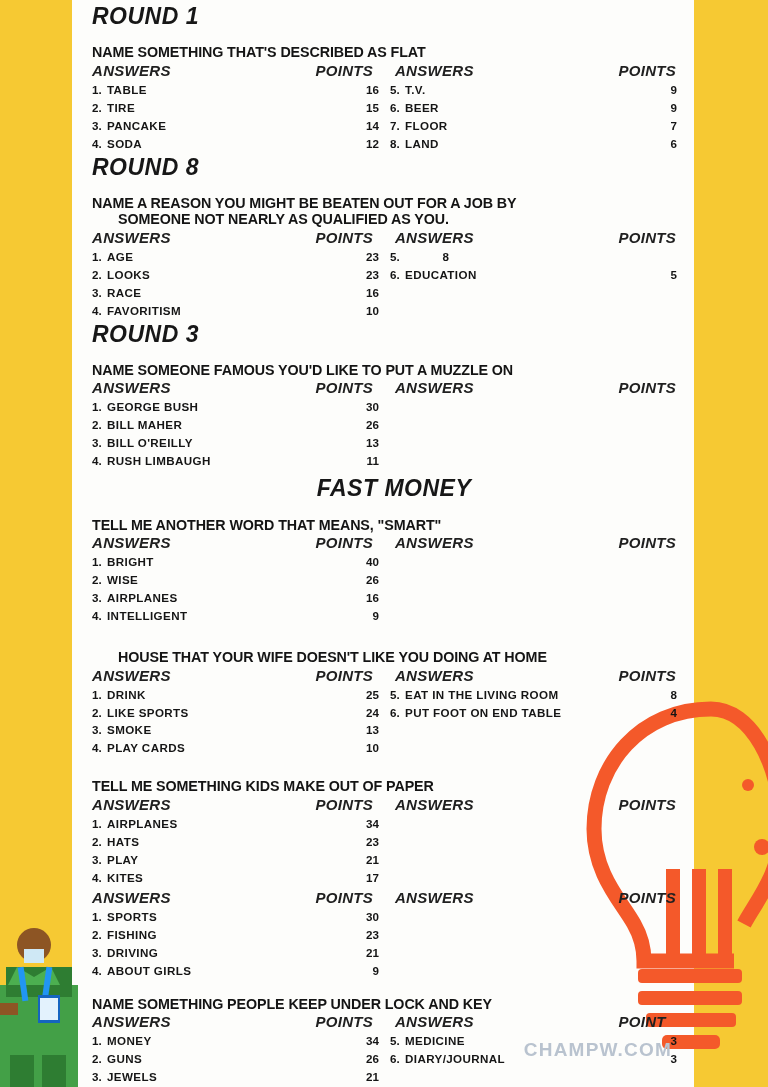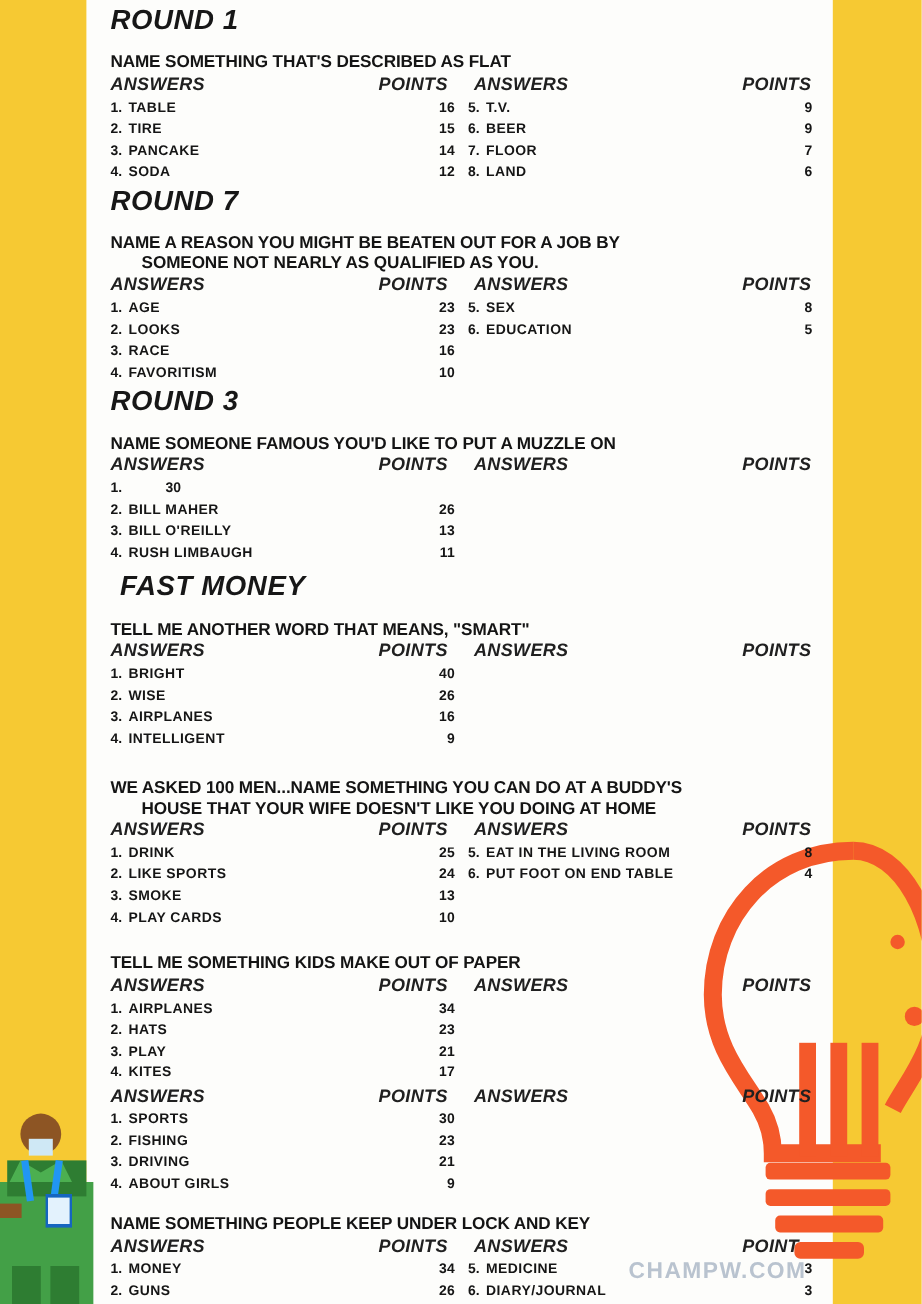--- a/index.html
+++ b/index.html
@@ -32,20 +32,21 @@
     line-height: 1.05;
   }
   .fast-title {
     font-style: italic;
     font-weight: bold;
     font-size: 23px;
     letter-spacing: 0.5px;
     color: #171717;
     margin: 6px 0 1px 16px;
     line-height: 1.05;
+    text-align: center;
   }
   .question {
     font-weight: bold;
     font-size: 14.3px;
     color: #141414;
     margin: 16px 0 1px 8px;
     line-height: 1.16;
     letter-spacing: -0.1px;
   }
   .question .ind { display: block; padding-left: 26px; }
@@ -75,21 +76,21 @@
   .row .num { width: 15px; }
   .row .ans { width: 228px; letter-spacing: 0.4px; }
   .row .pts { width: 44px; text-align: right; }
   .blk { margin-bottom: 2px; }
   .spacer6 { height: 6px; }
   .spacer3 { height: 3px; }
 
   
   #watermark {
     position: absolute;
-    right: 96px; bottom: 16px;
+    right: 96px; bottom: 26px;
     font-weight: bold;
     font-size: 19px;
     letter-spacing: 1.2px;
     color: #b9c3cf;
   }
   
   #bulb { position: absolute; right: -8px; bottom: 18px; width: 210px; height: 400px; }
   
   #doctor { position: absolute; left: 0; bottom: 0; width: 78px; height: 270px; }
 </style>
@@ -186,21 +187,21 @@
         <div class="row">
             <span class="num">8.</span>
             <span class="ans">LAND</span>
             <span class="pts">6</span>
           </div>
       </div>
     </div>
   </div>
 
   <div class="blk">
-    <div class="round-title">ROUND 7</div>
+    <div class="round-title">ROUND 8</div>
     <div class="question">
       <span>NAME A REASON YOU MIGHT BE BEATEN OUT FOR A JOB BY</span>
       <span class="ind">SOMEONE NOT NEARLY AS QUALIFIED AS YOU.</span>
     </div>
     <div class="hdr">
       <span class="c1">ANSWERS</span>
       <span class="c2">POINTS</span>
       <span class="c3">ANSWERS</span>
       <span class="c4">POINTS</span>
     </div>
@@ -223,21 +224,20 @@
           </div>
         <div class="row">
             <span class="num">4.</span>
             <span class="ans">FAVORITISM</span>
             <span class="pts">10</span>
           </div>
       </div>
       <div class="col">
         <div class="row">
             <span class="num">5.</span>
-            <span class="ans">SEX</span>
             <span class="pts">8</span>
           </div>
         <div class="row">
             <span class="num">6.</span>
             <span class="ans">EDUCATION</span>
             <span class="pts">5</span>
           </div>
       </div>
     </div>
   </div>
@@ -250,20 +250,21 @@
     <div class="hdr">
       <span class="c1">ANSWERS</span>
       <span class="c2">POINTS</span>
       <span class="c3">ANSWERS</span>
       <span class="c4">POINTS</span>
     </div>
     <div class="rows">
       <div class="col">
         <div class="row">
             <span class="num">1.</span>
+            <span class="ans">GEORGE BUSH</span>
             <span class="pts">30</span>
           </div>
         <div class="row">
             <span class="num">2.</span>
             <span class="ans">BILL MAHER</span>
             <span class="pts">26</span>
           </div>
         <div class="row">
             <span class="num">3.</span>
             <span class="ans">BILL O'REILLY</span>
@@ -315,21 +316,20 @@
           </div>
       </div>
       <div class="col"></div>
     </div>
   </div>
 
   <div class="spacer6"></div>
 
   <div class="blk">
     <div class="question">
-      <span>WE ASKED 100 MEN...NAME SOMETHING YOU CAN DO AT A BUDDY'S</span>
       <span class="ind">HOUSE THAT YOUR WIFE DOESN'T LIKE YOU DOING AT HOME</span>
     </div>
     <div class="hdr">
       <span class="c1">ANSWERS</span>
       <span class="c2">POINTS</span>
       <span class="c3">ANSWERS</span>
       <span class="c4">POINTS</span>
     </div>
     <div class="rows">
       <div class="col">

